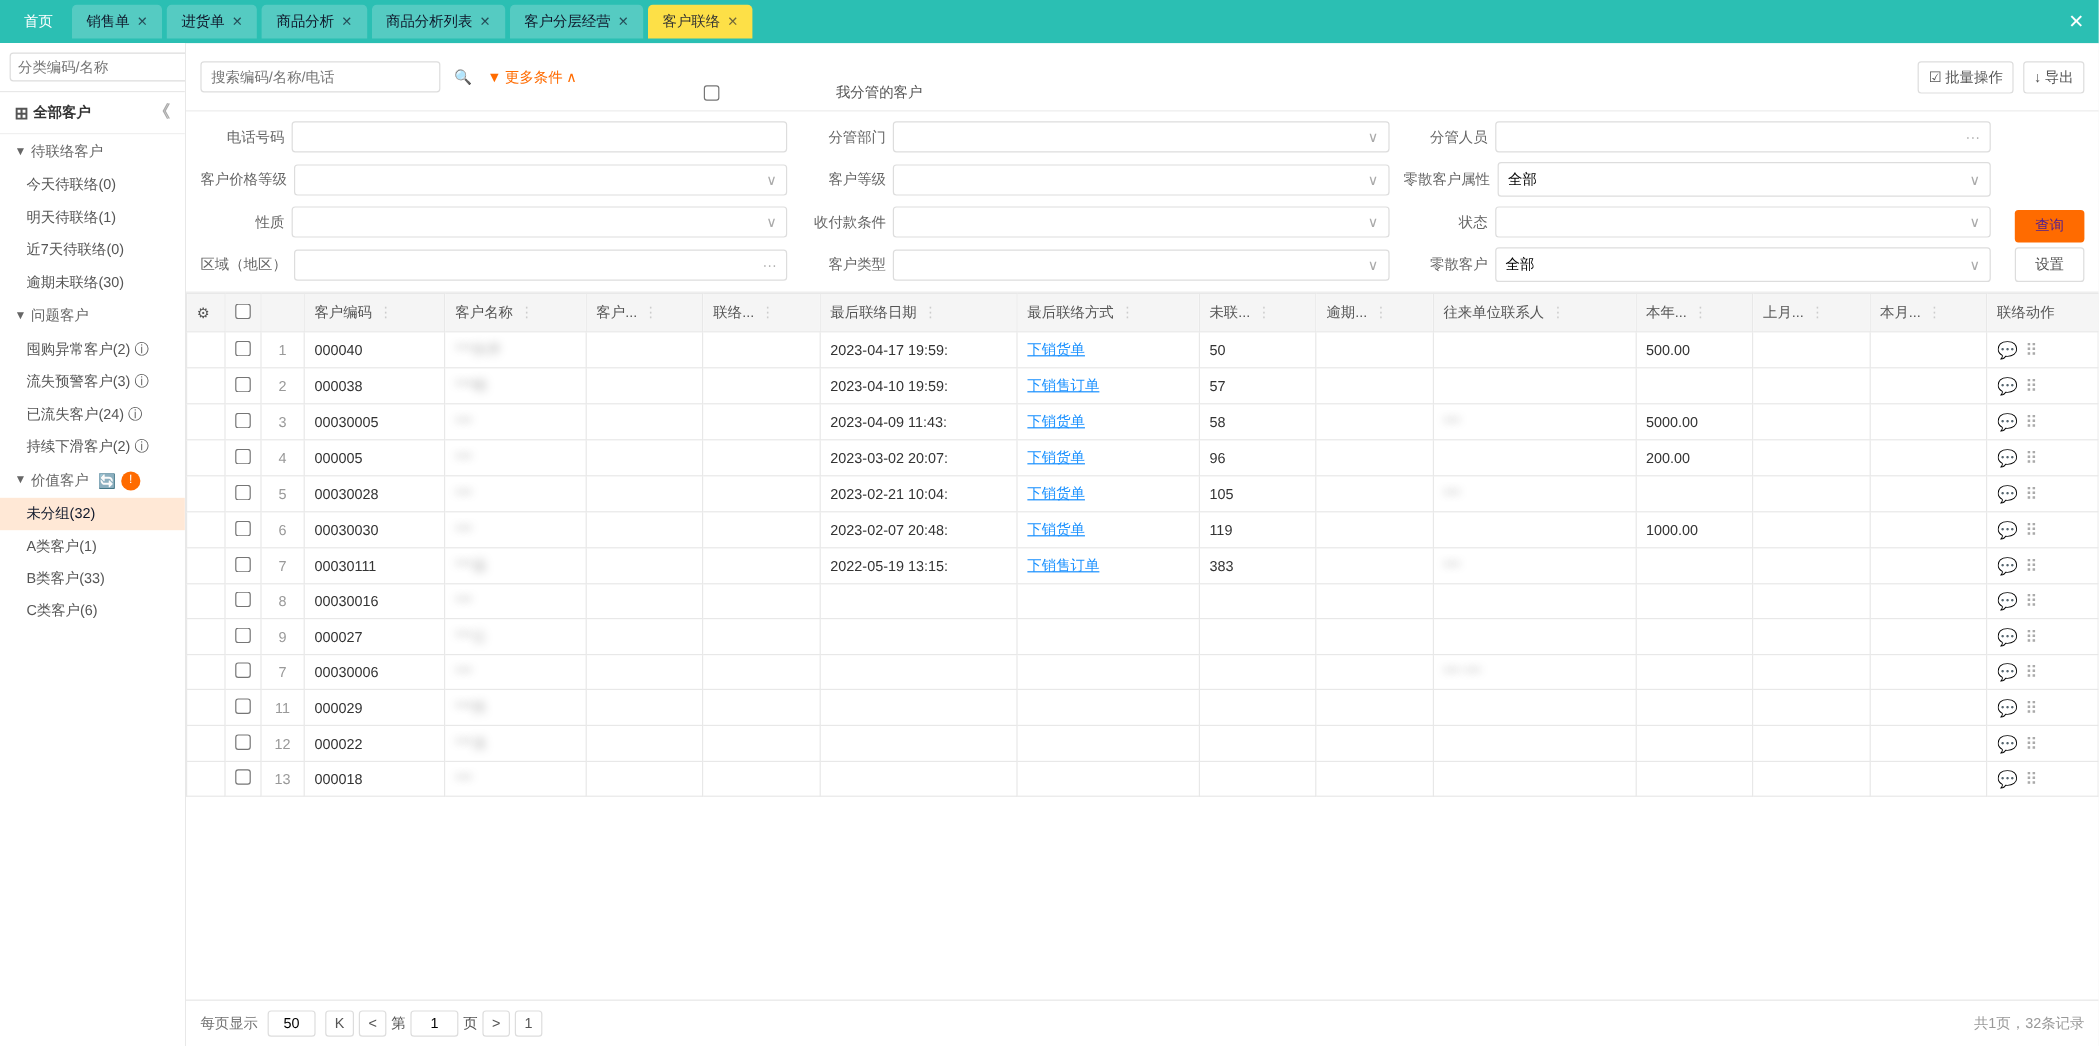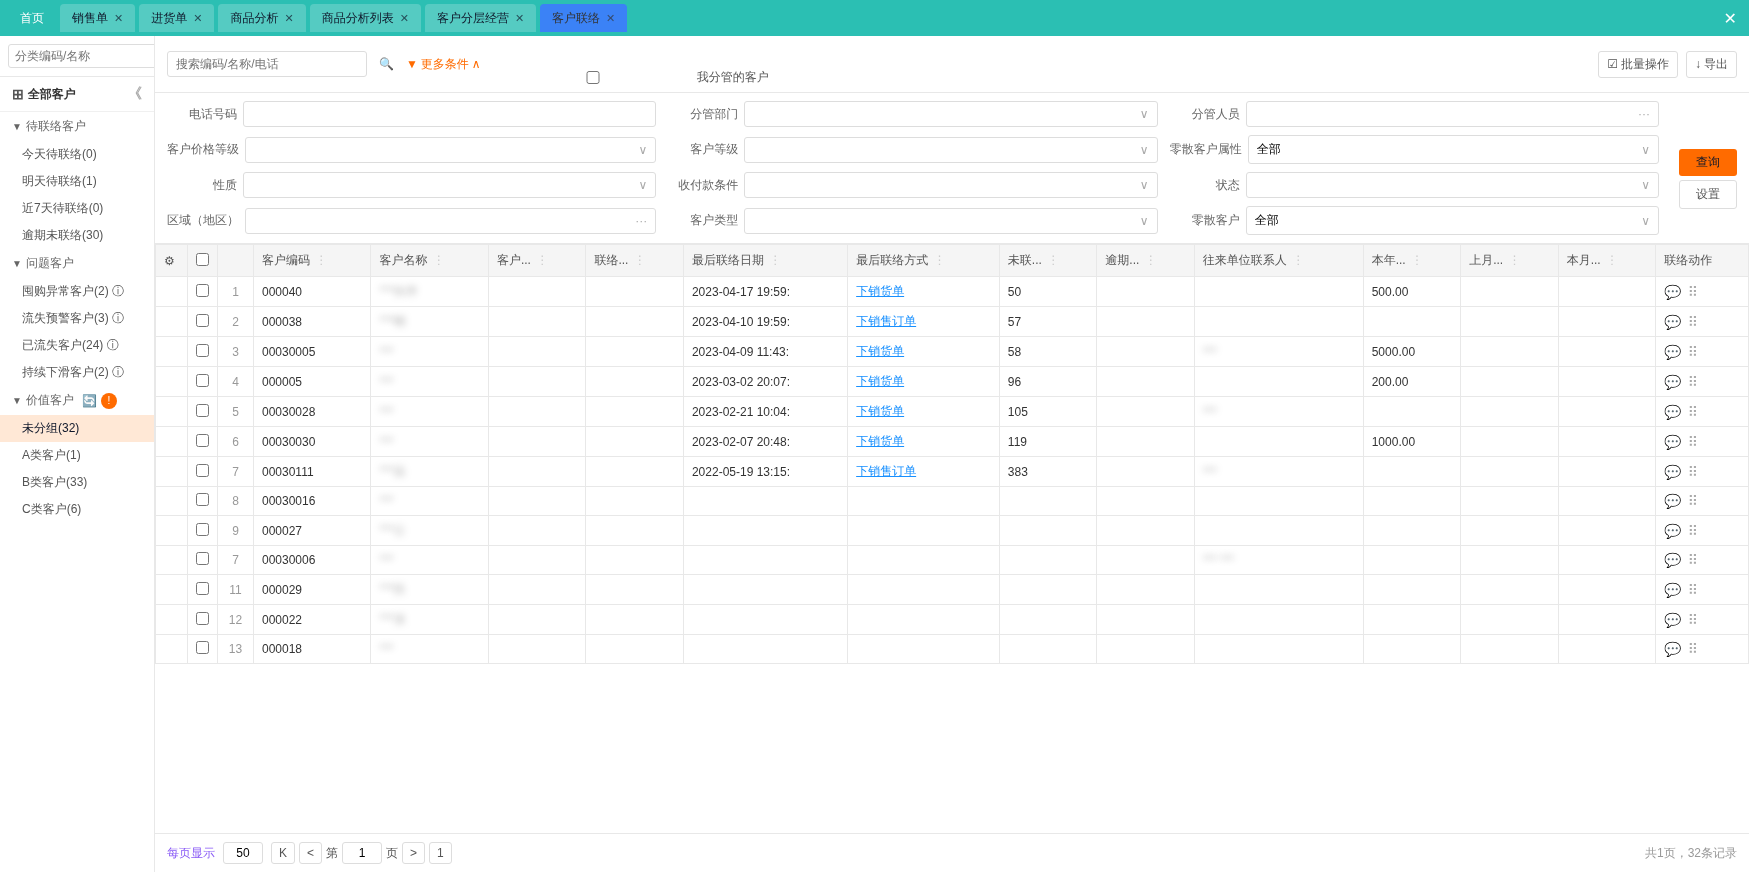--- a/index.html
+++ b/index.html
@@ -2,21 +2,21 @@
 <html><head>
   <meta charset="utf-8">
   <style>
     * { box-sizing: border-box; margin: 0; padding: 0; font-family: 'Microsoft YaHei', Arial, sans-serif; font-size: 12px; }
     body { background: #f5f5f5; overflow: hidden; }
 
     
     .top-nav { display: flex; align-items: center; background: #2bbfb3; height: 36px; padding: 0 8px; gap: 4px; }
     .nav-tab { display: flex; align-items: center; height: 28px; padding: 0 12px; border-radius: 4px 4px 0 0; color: #fff; cursor: pointer; font-size: 13px; gap: 6px; }
     .nav-tab.home { background: transparent; }
-    .nav-tab.active { background: #3b82f6; color: #333; }
+    .nav-tab.active { background: #fde047; color: #333; }
     .nav-tab.inactive { background: rgba(255,255,255,0.2); color: #0f172a; }
     .nav-tab .close-x { font-size: 11px; opacity: 0.7; cursor: pointer; }
     .close-main { margin-left: auto; color: #fff; font-size: 16px; cursor: pointer; padding: 4px; }
 
     
     .main-layout { display: flex; height: calc(100vh - 36px); }
 
     
     .sidebar { width: 155px; background: #fff; border-right: 1px solid #e8e8e8; display: flex; flex-direction: column; overflow-y: auto; }
     .sidebar-search { display: flex; align-items: center; padding: 8px; border-bottom: 1px solid #e8e8e8; gap: 4px; }
@@ -45,40 +45,40 @@
     
     .advanced-filter { background: #fff; border-bottom: 1px solid #e8e8e8; padding: 8px 12px; }
     .filter-row { display: flex; align-items: center; gap: 12px; margin-bottom: 8px; }
     .filter-row:last-child { margin-bottom: 0; }
     .filter-item { display: flex; align-items: center; flex: 1; gap: 6px; }
     .filter-label { color: #666; white-space: nowrap; min-width: 70px; text-align: right; }
     .filter-input { flex: 1; border: 1px solid #ddd; border-radius: 3px; padding: 5px 8px; outline: none; }
     .filter-select { flex: 1; border: 1px solid #ddd; border-radius: 3px; padding: 5px 8px; outline: none; background: #fff; display: flex; align-items: center; justify-content: space-between; cursor: pointer; }
     .filter-select-arrow { color: #aaa; }
     .filter-btn-group { display: flex; flex-direction: column; gap: 4px; margin-left: 8px; }
-    .btn-query { background: #ff6b00; color: #0f172a; border: none; border-radius: 3px; padding: 5px 4px; cursor: pointer; margin-top: 22px; }
+    .btn-query { background: #ff6b00; color: #4c1d95; border: none; border-radius: 3px; padding: 5px 4px; cursor: pointer; margin-top: 22px; }
     .btn-reset { background: #fff; color: #555; border: 1px solid #ddd; border-radius: 3px; padding: 5px 16px; cursor: pointer; }
 
     
     .table-container { flex: 1; overflow: auto; background: #fff; }
     table { width: 100%; border-collapse: collapse; }
     thead { background: #f5f5f5; position: sticky; top: 0; z-index: 10; }
     th { border: 1px solid #e8e8e8; padding: 7px 8px; text-align: left; white-space: nowrap; color: #555; font-weight: normal; }
     td { border: 1px solid #e8e8e8; padding: 6px 8px; white-space: nowrap; color: #333; }
     .col-num { width: 36px; text-align: center; color: #999; }
     .col-check { width: 30px; text-align: center; }
     .link-text { color: #1890ff; cursor: pointer; text-decoration: underline; }
     .action-icons { display: flex; gap: 6px; align-items: center; }
     .action-icon { color: #aaa; cursor: pointer; font-size: 14px; }
     .col-gear { width: 32px; }
     .resize-handle { display: inline-block; cursor: col-resize; color: #ccc; margin-left: 2px; }
 
     
     .table-footer { background: #fff; border-top: 1px solid #e8e8e8; padding: 8px 12px; display: flex; align-items: center; gap: 8px; color: #555; }
-    .page-size-label { color: #8b5cf6; font-family: Liberation Serif, serif; }
+    .page-size-label { color: #737373; font-family: Liberation Serif, serif; }
     .page-input { width: 40px; border: 1px solid #ddd; border-radius: 3px; padding: 3px 5px; text-align: center; outline: none; }
     .page-nav { display: flex; align-items: center; gap: 4px; }
     .page-btn { border: 1px solid #ddd; background: #fff; padding: 3px 7px; border-radius: 3px; cursor: pointer; color: #555; }
     .footer-info { margin-left: auto; color: #999; }
 
     
     ::-webkit-scrollbar { width: 6px; height: 6px; }
     ::-webkit-scrollbar-track { background: #f1f1f1; }
     ::-webkit-scrollbar-thumb { background: #ccc; border-radius: 3px; }
 
@@ -182,21 +182,21 @@
           <span>批量操作</span>
         </button>
         <button class="header-btn">
           <span>↓</span>
           <span>导出</span>
         </button>
       </div>
     </div>
 
     <div class="advanced-filter">
-      <div style="display:flex;gap:12px;align-items:center;">
+      <div style="display:flex;gap:12px;align-items:flex-end;">
         <div style="flex:1;">
 
           <div class="filter-row">
             <div class="filter-item">
               <span class="filter-label">电话号码</span>
               <input class="filter-input" type="text" style="">
             </div>
             <div class="filter-item">
               <span class="filter-label">分管部门</span>
               <div class="filter-select">

